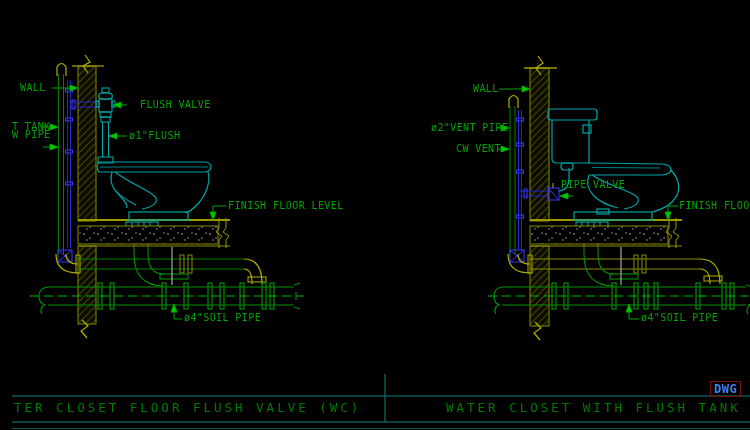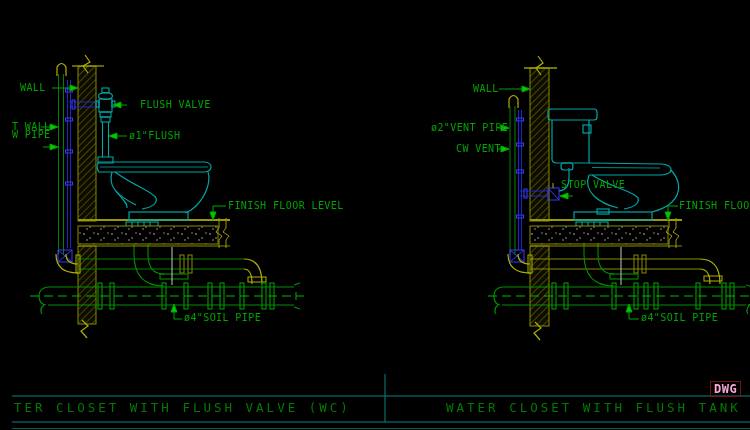--- a/index.html
+++ b/index.html
@@ -3,21 +3,21 @@
 <meta charset="utf-8">
 <style>
   html,body{margin:0;padding:0;background:#000;}
   .stage{position:relative;width:750px;height:430px;background:#000;overflow:hidden;
          font-family:"DejaVu Sans Mono", monospace;margin-left:12px;}
   svg{position:absolute;left:0;top:0;}
   .lbl{position:absolute;color:#00a300;font-size:10px;letter-spacing:0.4px;
        white-space:nowrap;line-height:10px;}
   .title{position:absolute;color:#007a00;font-size:12.5px;letter-spacing:3px;
          white-space:nowrap;line-height:14px;}
-  .dwg-badge{position:absolute;left:698px;top:381px;color:#f9a8d4;
+  .dwg-badge{position:absolute;left:698px;top:381px;color:#3b82f6;
              border:1px solid #7a1111;font-size:12px;font-weight:bold;
              letter-spacing:0.5px;padding:0 3px;line-height:14px;}
 </style>
 </head>
 <body>
 
 <div class="stage">
 
 <svg width="750" height="430" viewBox="0 0 750 430">
   <defs>
@@ -285,32 +285,32 @@
 
   <g stroke="#0e8080" stroke-width="1">
     <line x1="0" y1="396" x2="750" y2="396"></line>
     <line x1="0" y1="422" x2="750" y2="422"></line>
     <line x1="0" y1="428.5" x2="750" y2="428.5" stroke="#0a5a5a"></line>
     <line x1="373" y1="374" x2="373" y2="422"></line>
   </g>
 </svg>
 
 <div class="lbl" style="left:8px;top:83px">WALL</div>
-<div class="lbl" style="left:0px;top:122px">T WALL</div>
+<div class="lbl" style="left:0px;top:122px">T TANK</div>
 <div class="lbl" style="left:0px;top:130px">W PIPE</div>
 <div class="lbl" style="left:128px;top:100px">FLUSH VALVE</div>
 <div class="lbl" style="left:117px;top:131px">ø1"FLUSH</div>
 <div class="lbl" style="left:216px;top:201px">FINISH FLOOR LEVEL</div>
 <div class="lbl" style="left:172px;top:313px">ø4"SOIL PIPE</div>
 
 <div class="lbl" style="left:461px;top:84px">WALL</div>
 <div class="lbl" style="left:419px;top:123px">ø2"VENT PIPE</div>
 <div class="lbl" style="left:444px;top:144px">CW VENT</div>
-<div class="lbl" style="left:549px;top:180px">STOP VALVE</div>
+<div class="lbl" style="left:549px;top:180px">PIPE VALVE</div>
 <div class="lbl" style="left:667px;top:201px">FINISH FLOOR LEVEL</div>
 <div class="lbl" style="left:629px;top:313px">ø4"SOIL PIPE</div>
 
-<div class="title" style="left:2px;top:401px">TER CLOSET WITH FLUSH VALVE (WC)</div>
+<div class="title" style="left:2px;top:401px">TER CLOSET FLOOR FLUSH VALVE (WC)</div>
 <div class="title" style="left:434px;top:401px">WATER CLOSET WITH FLUSH TANK (WC)</div>
 
 <div class="dwg-badge">DWG</div>
 
 </div>
 
 </body></html>

